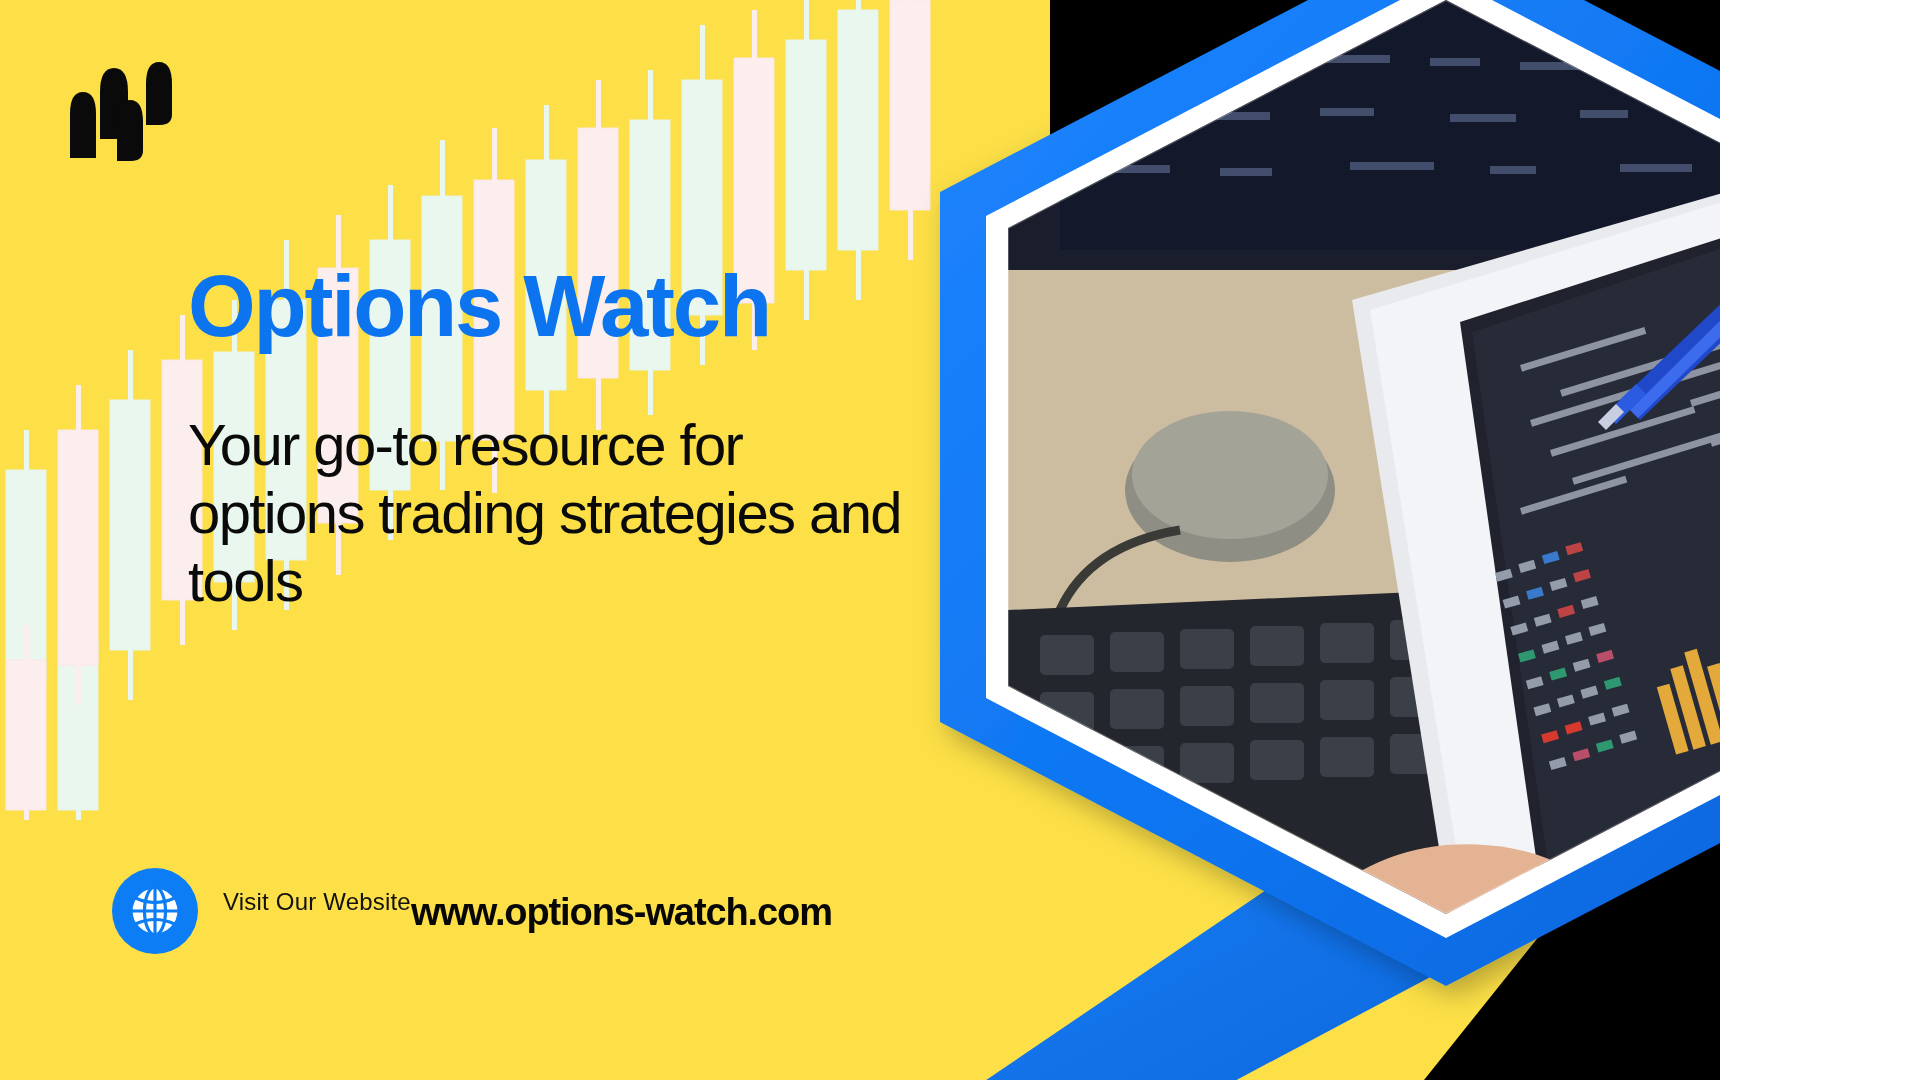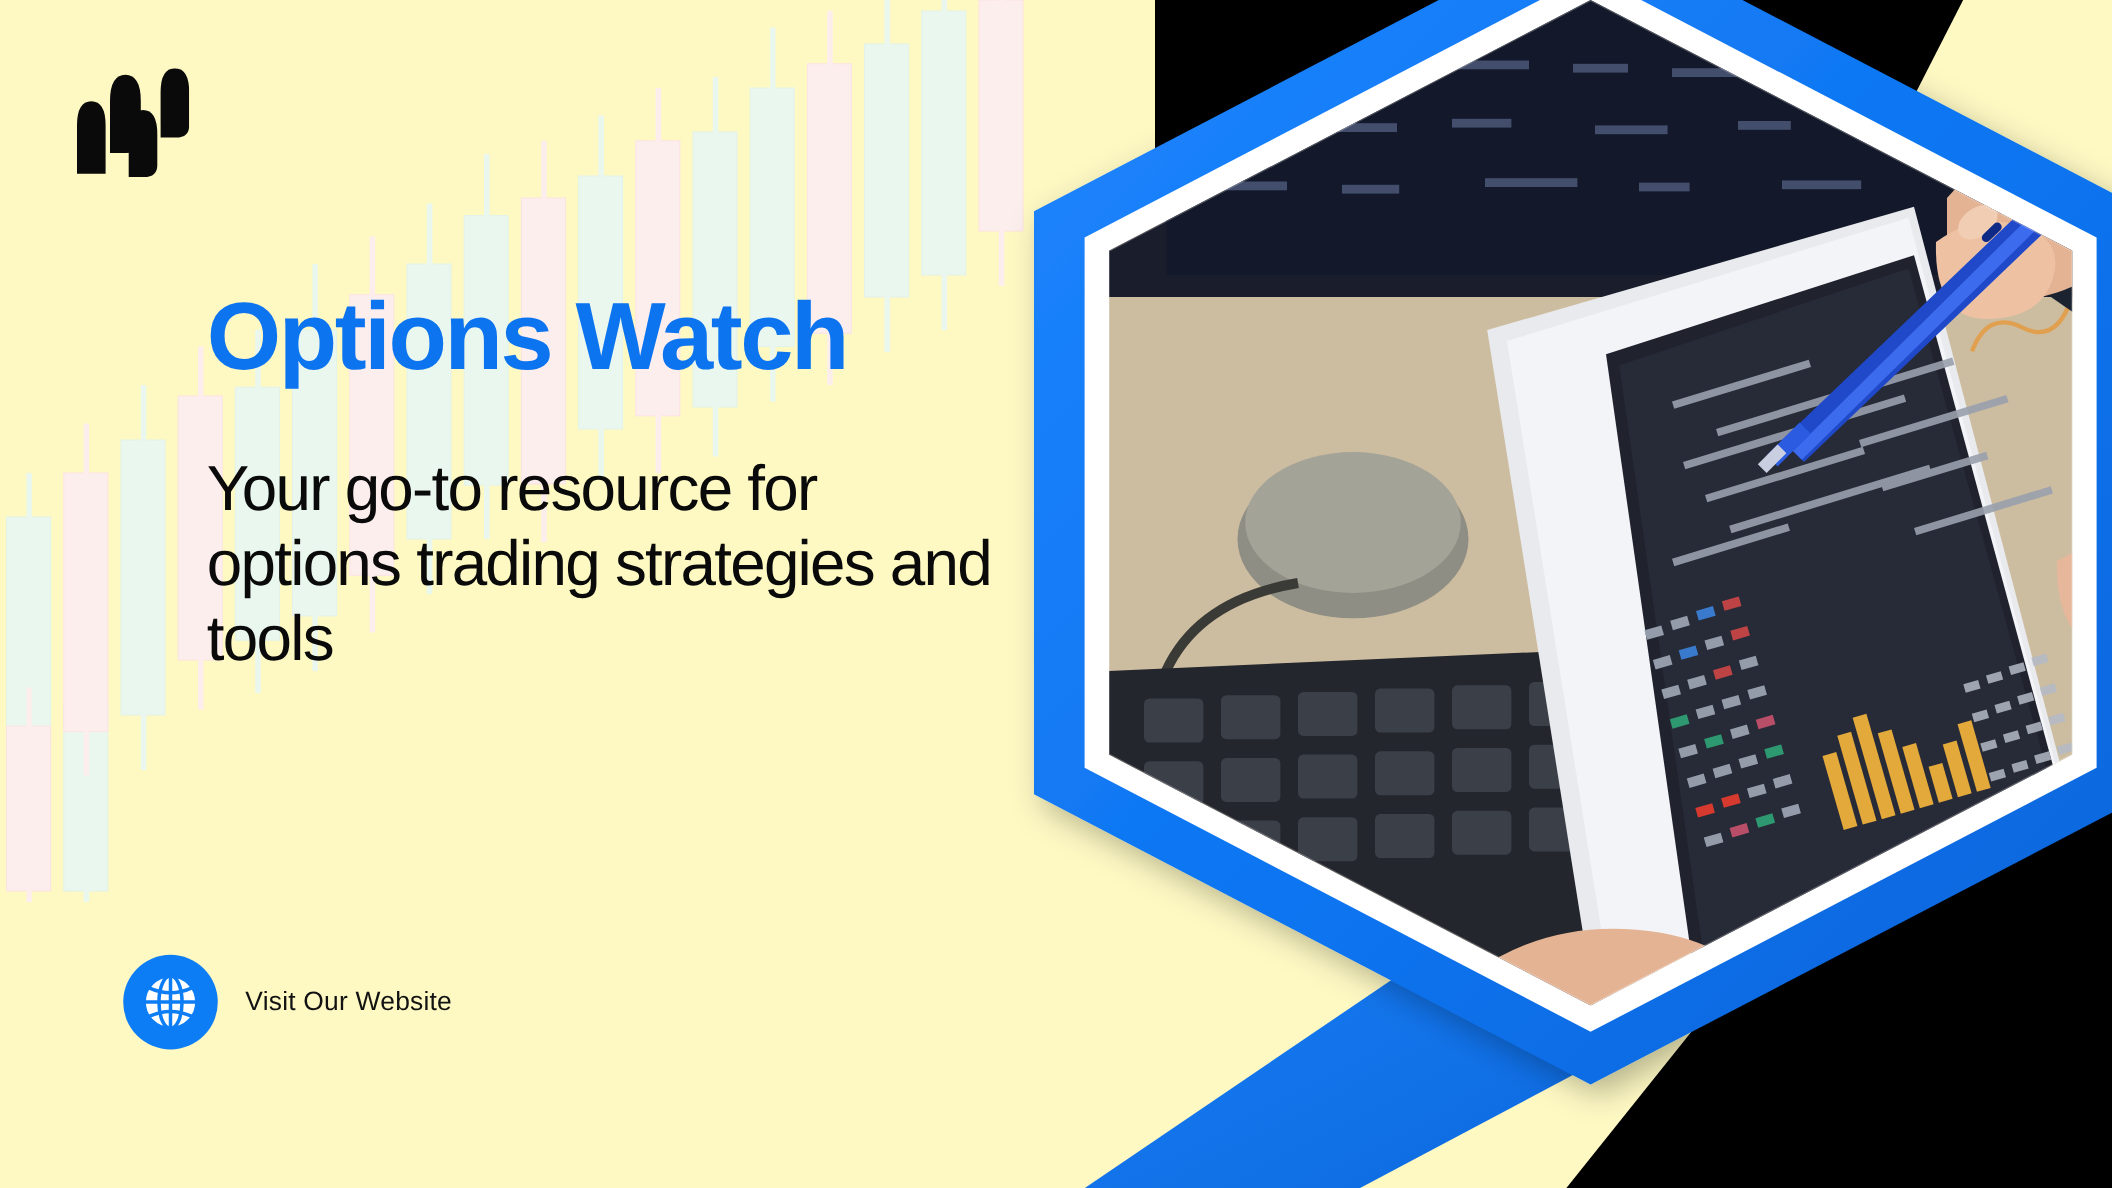--- a/index.html
+++ b/index.html
@@ -3,21 +3,21 @@
 <meta charset="utf-8">
 <style>
   html,body{margin:0;padding:0;}
   body{
     width:1920px;height:1080px;
     background:#ffffff;
     font-family:"Liberation Sans", sans-serif;
     overflow:hidden;
     position:relative;
   }
-  .stage{position:absolute;inset:0;width:1920px;height:1080px;overflow:hidden;background:#fef9c3;}
+  .stage{position:absolute;inset:0;width:1720px;height:1080px;overflow:hidden;background:#fde047;}
 
   
   .candles{position:absolute;left:0;top:0;width:1100px;height:820px;z-index:1;pointer-events:none;}
 
   
   .right-art{position:absolute;left:760px;top:-30px;width:1200px;height:1140px;z-index:2;}
 
   
   .logo{position:absolute;left:62px;top:62px;z-index:6;}
 
@@ -341,16 +341,17 @@
           <ellipse cx="28" cy="28" rx="10.5" ry="24"></ellipse>
           <line x1="4" y1="28" x2="52" y2="28"></line>
           <path d="M8.5 15 Q28 24 47.5 15"></path>
           <path d="M8.5 41 Q28 32 47.5 41"></path>
           <line x1="28" y1="4" x2="28" y2="52"></line>
         </g>
       </svg>
     </span>
     <span class="site-text">
       <span class="visit-label">Visit Our Website</span>
+      <span class="site-url">www.options-watch.com</span>
     </span>
   </div>
 
 </div>
 
 </body></html>

